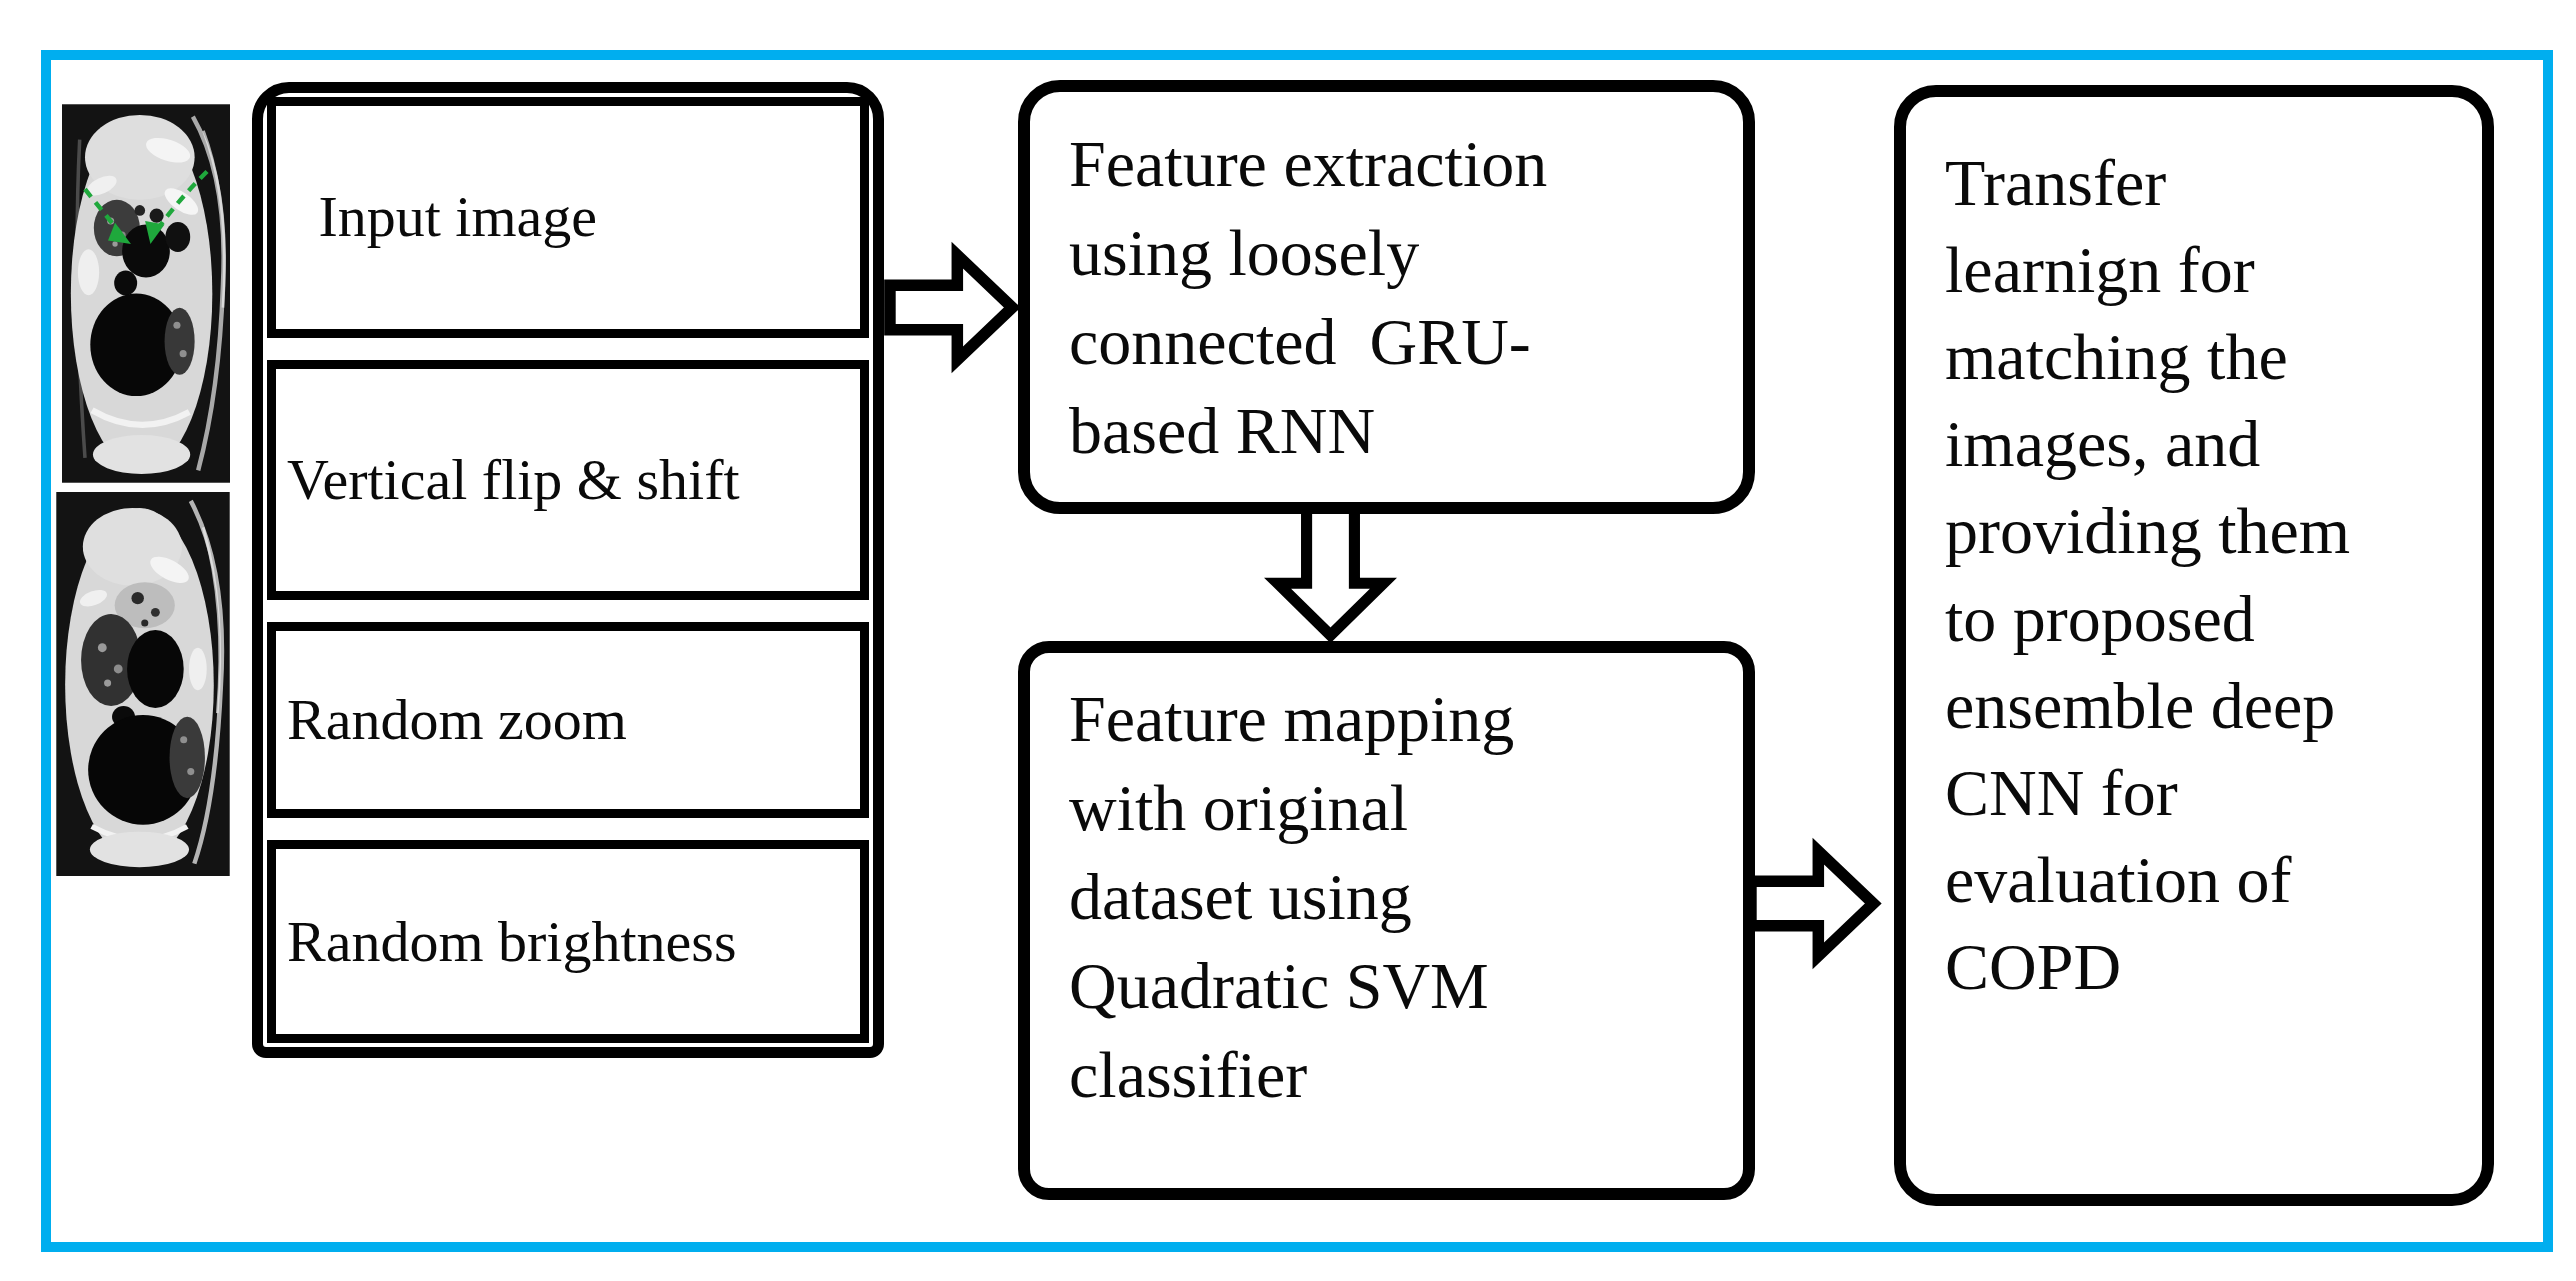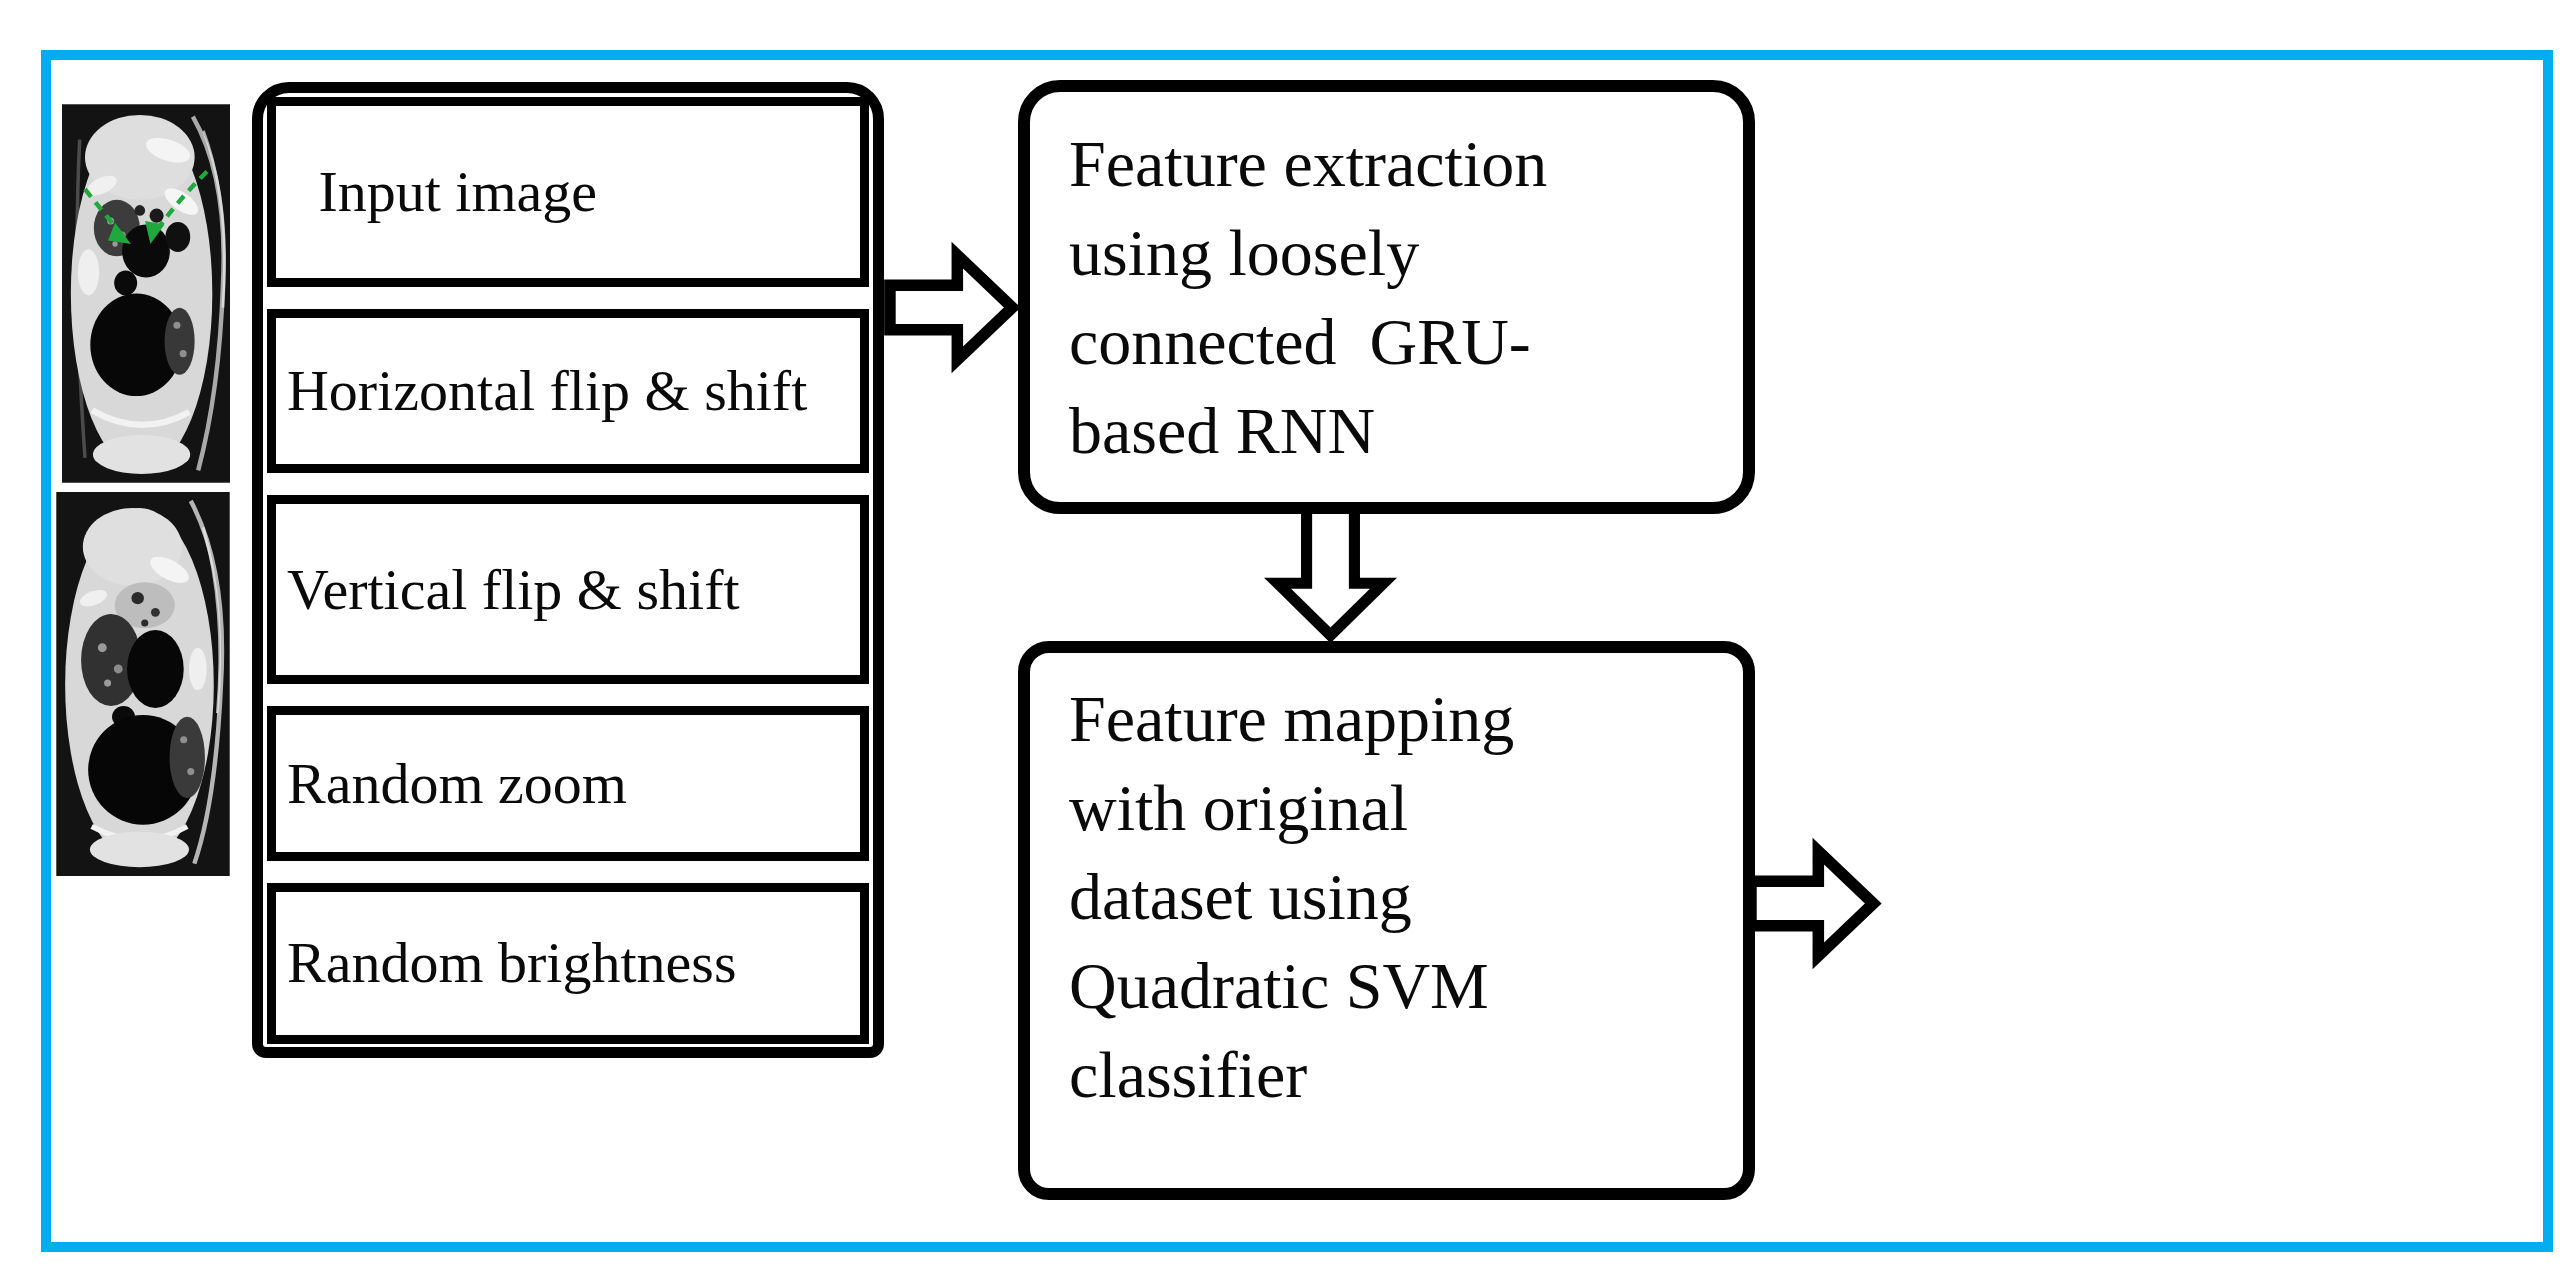--- a/index.html
+++ b/index.html
@@ -109,21 +109,20 @@
     <circle cx="98" cy="314" r="62" fill="#060606"></circle>
     <ellipse cx="148" cy="300" rx="20" ry="46" fill="#3a3a3a"></ellipse>
     <circle cx="144" cy="280" r="4" fill="#8f8f8f"></circle>
       <circle cx="152" cy="316" r="4" fill="#8f8f8f"></circle>
     <path d="M40,378 q55,30 108,0" stroke="#f2f2f2" stroke-width="6" fill="none"></path>
     <ellipse cx="94" cy="404" rx="56" ry="20" fill="#e2e2e2"></ellipse>
   </svg>
 
   <div class="aug-table">
     <div class="aug-row r1">Input image</div>
-    <div class="aug-row r2">Horizontal flip &amp; shift</div>
     <div class="aug-row r3">Vertical flip &amp; shift</div>
     <div class="aug-row r5">Random zoom</div>
     <div class="aug-row r6">Random brightness</div>
   </div>
 
   <svg class="arrow" style="left:881px;top:241px;" width="142" height="133" viewBox="0 0 160 150">
     <polygon points="10,50 86,50 86,16 148,75 86,134 86,100 10,100" fill="#ffffff" stroke="#000000" stroke-width="13" stroke-linejoin="miter"></polygon>
   </svg>
 
   <svg class="arrow" style="left:1264px;top:508px;" width="133" height="135" viewBox="0 0 150 158">
@@ -138,15 +137,25 @@
 using loosely
 connected  GRU-
 based RNN</div>
 
   <div class="flow-box box2">Feature mapping
 with original
 dataset using
 Quadratic SVM
 classifier</div>
 
+  <div class="flow-box box3">Transfer
+learnign for
+matching the
+images, and
+providing them
+to proposed
+ensemble deep
+CNN for
+evaluation of
+COPD</div>
 
 </div>
 
 
 </body></html>

